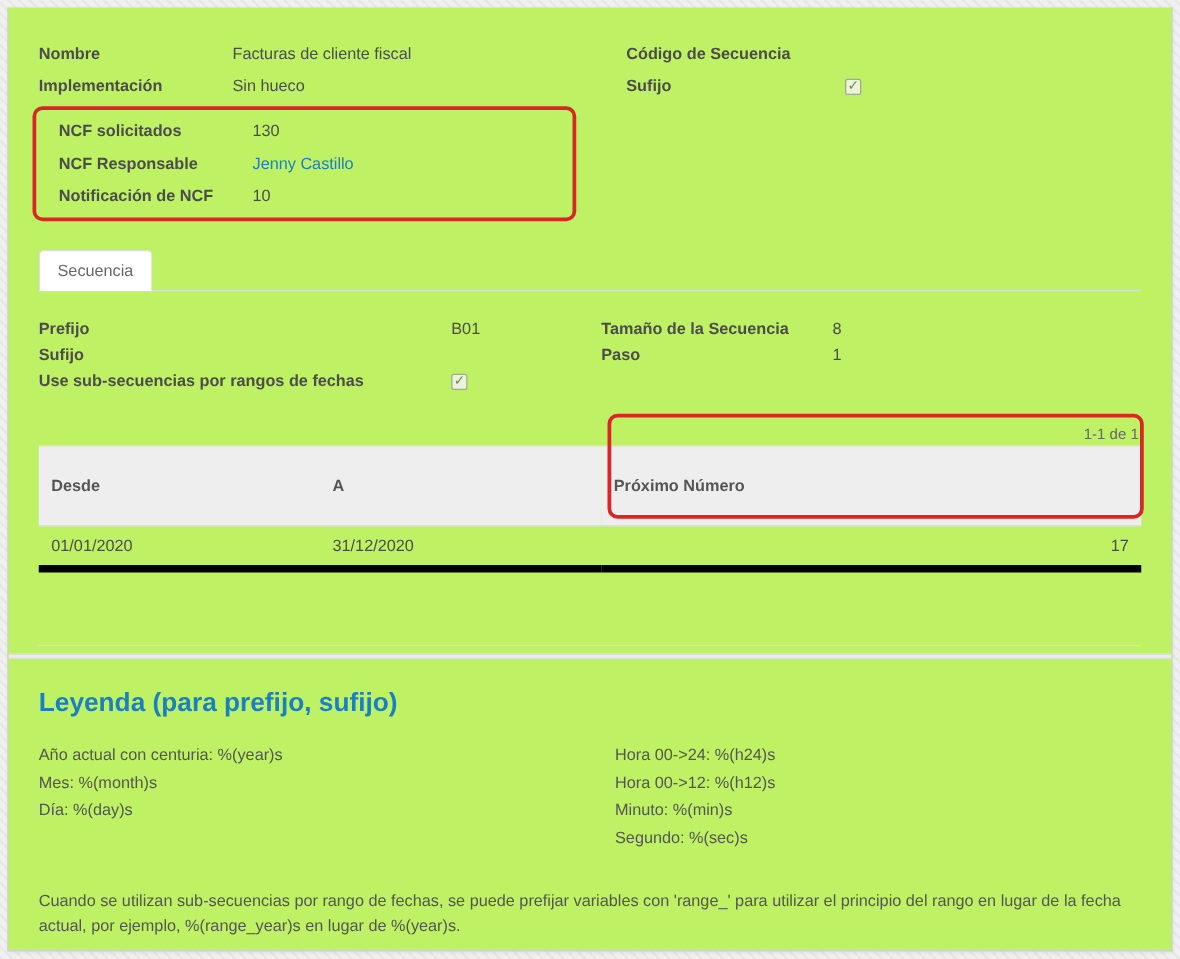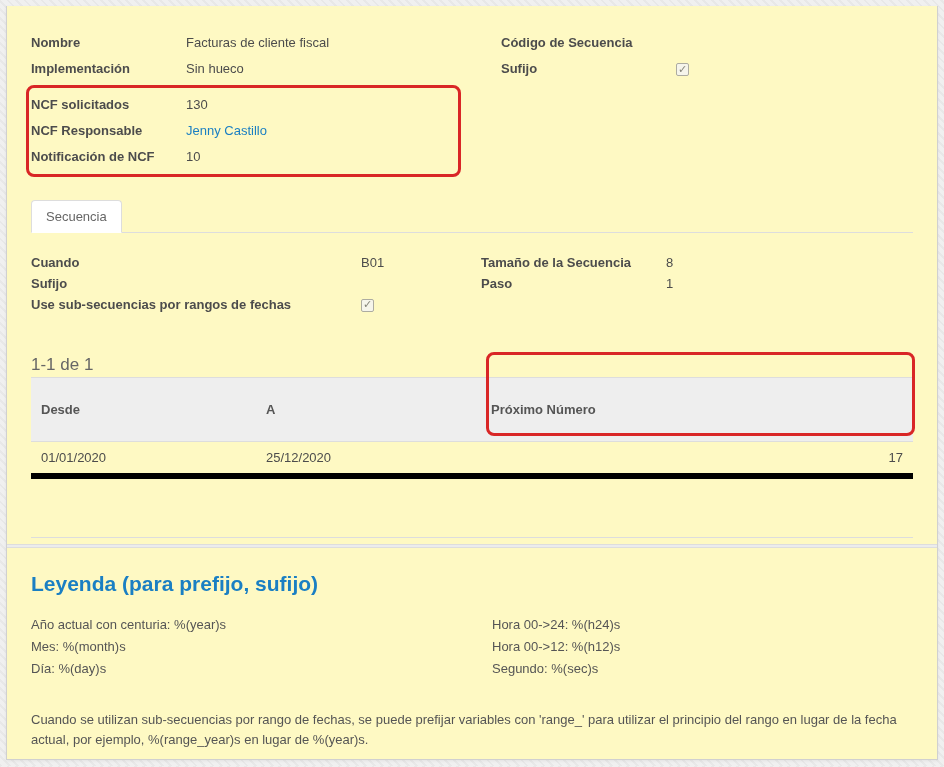--- a/index.html
+++ b/index.html
@@ -5,39 +5,39 @@
   * { box-sizing: border-box; }
   body {
     margin: 0;
     background: #f0f0f0 repeating-linear-gradient(45deg, #e8e8e8 0 2px, #f0f0f0 2px 6px);
     font-family: "Helvetica Neue", Arial, sans-serif;
     font-size: 13px;
     color: #4c4c4c;
     padding: 6px;
   }
   .sheet {
-    background: #fef9c3;
+    background: #bef264;
     border: 1px solid #d0d0d0;
     border-top: none;
     margin: 0 auto;
     width: 100%;
     max-width: 940px;
     padding: 24px 24px 10px 24px;
     box-shadow: 0 1px 3px rgba(0,0,0,0.06);
   }
   .row { display: flex; }
   .col { flex: 1; }
   .field { display: flex; align-items: center; min-height: 26px; line-height: 1.4; }
   .label { font-weight: 700; width: 155px; color:#4c4c4c; }
   .value { color:#4c4c4c; }
   .value a { color:#1a7fc3; text-decoration: none; }
   .highlight-box {
     border: 3px solid #d92626;
     border-radius: 8px;
-    padding: 4px 6px 4px 2px;
+    padding: 4px 6px 4px 18px;
     margin-left:-5px;
     margin-top:3px;
   }
   .tabs {
     margin-top: 22px;
     border-bottom: 1px solid #ddd;
   }
   .tab {
     display: inline-block;
     border: 1px solid #ddd;
@@ -53,21 +53,21 @@
   .seq-block { margin-top: 22px; }
   .seq-row { display:flex; }
   .seq-left { flex:0 0 330px; }
   .seq-mid  { flex:0 0 120px; }
   .seq-right { flex:1; display:flex; }
   .seq-right .lbl { font-weight:700; width:185px; }
   .seq-right .val { width:30px; }
   .seq-left .lbl { font-weight:700; }
   .cb { appearance:none; width:13px; height:13px; border:1px solid #999; border-radius:2px; background:#f5f5f5; position:relative; display:inline-block; vertical-align:middle; opacity:.8; }
   .cb.checked::after { content:"✓"; position:absolute; top:-2px; left:1px; font-size:11px; color:#666; }
-  .pager { text-align:left; margin-top:43px; font-size:17px; color:#666; padding-right:2px;}
+  .pager { text-align:right; margin-top:28px; font-size:12px; color:#666; padding-right:2px;}
   table.list { width:100%; border-collapse: collapse; margin-top:2px; }
   table.list th { background:#eee; border-top:1px solid #ddd; border-bottom:1px solid #ddd; text-align:left; padding:24px 10px; font-weight:700; color:#555;}
   table.list td { padding:8px 10px; border-bottom:6px solid #000000; }
   table.list td.num, table.list th.num { text-align:right; }
   .red-focus {
     position:relative;
   }
   .red-focus::after{
     content:"";
     position:absolute;
@@ -127,21 +127,21 @@
       </div>
     </div>
   </div>
 
   <div class="tabs">
     <div class="tab">Secuencia</div>
   </div>
 
   <div class="seq-block">
     <div class="seq-row">
-      <div class="seq-left"><span class="lbl">Cuando</span></div>
+      <div class="seq-left"><span class="lbl">Prefijo</span></div>
       <div class="seq-mid"><span>B01</span></div>
       <div class="seq-right">
         <span class="lbl">Tamaño de la Secuencia</span>
         <span class="val">8</span>
       </div>
     </div>
     <div class="seq-row" style="margin-top:6px;">
       <div class="seq-left"><span class="lbl">Sufijo</span></div>
       <div class="seq-mid"></div>
       <div class="seq-right">
@@ -162,40 +162,41 @@
       <thead>
         <tr>
           <th style="width:225px">Desde</th>
           <th style="width:225px">A</th>
           <th>Próximo Número</th>
         </tr>
       </thead>
       <tbody>
         <tr>
           <td>01/01/2020</td>
-          <td>25/12/2020</td>
+          <td>31/12/2020</td>
           <td class="num">17</td>
         </tr>
       </tbody>
     </table>
   </div>
 
   <hr class="sep">
   <div class="sep2"></div>
 
   <h2 class="legend">Leyenda (para prefijo, sufijo)</h2>
 
   <div class="legend-cols">
     <div class="lc">
       <div>Año actual con centuria: %(year)s</div>
       <div>Mes: %(month)s</div>
       <div>Día: %(day)s</div>
     </div>
     <div class="lc">
       <div>Hora 00-&gt;24: %(h24)s</div>
       <div>Hora 00-&gt;12: %(h12)s</div>
+      <div>Minuto: %(min)s</div>
       <div>Segundo: %(sec)s</div>
     </div>
   </div>
 
   <div class="footnote">Cuando se utilizan sub-secuencias por rango de fechas, se puede prefijar variables con 'range_' para utilizar el principio del rango en lugar de la fecha actual, por ejemplo, %(range_year)s en lugar de %(year)s.</div>
 
 </div>
 
 </body></html>

